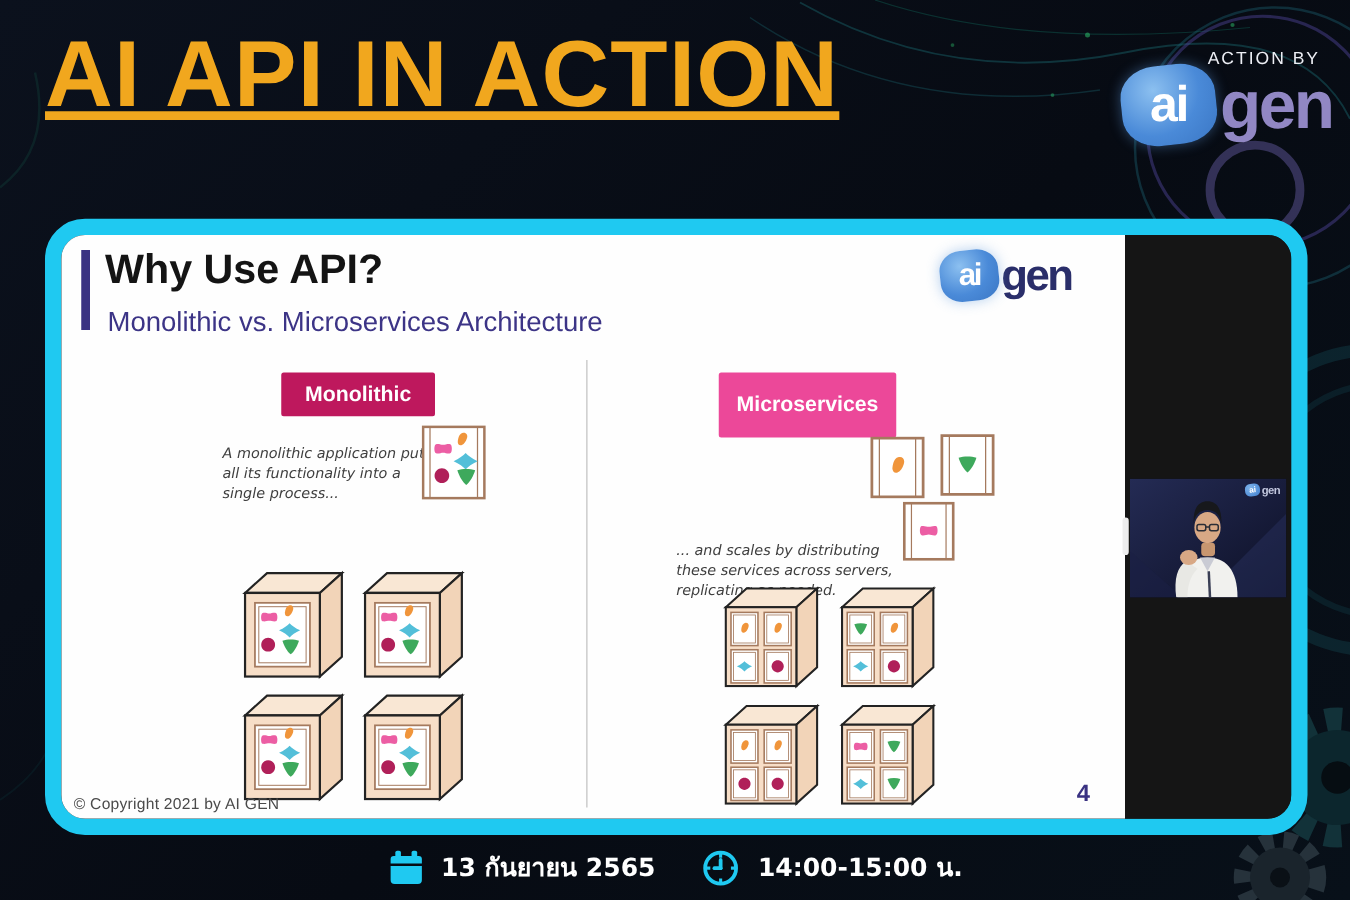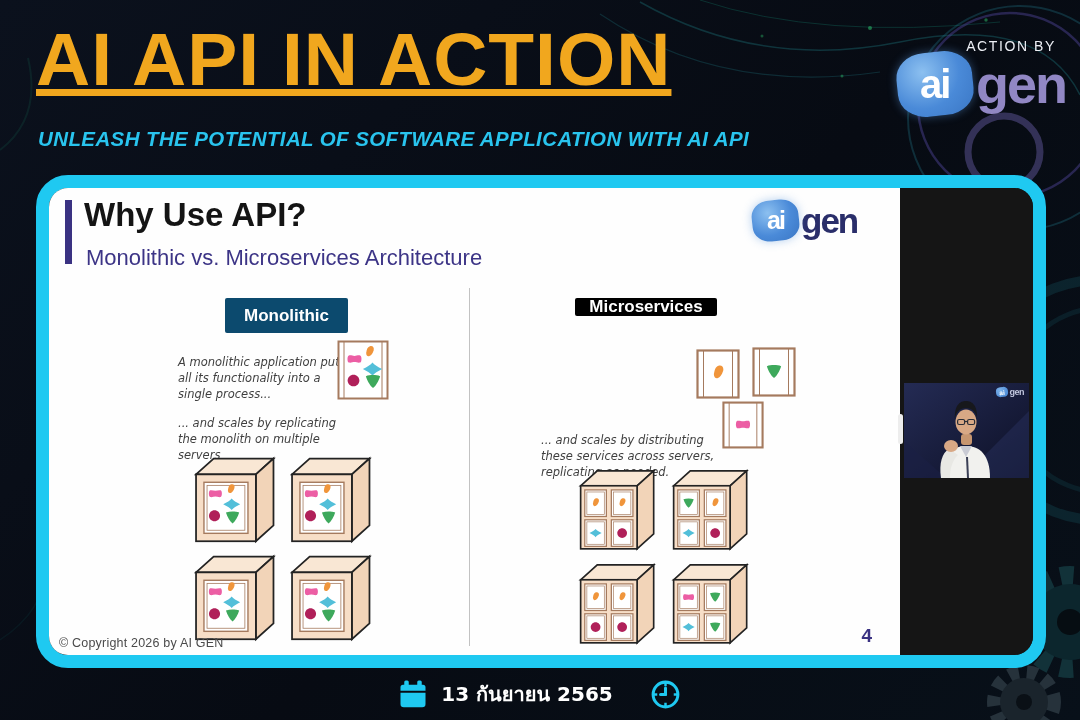--- a/index.html
+++ b/index.html
@@ -53,22 +53,22 @@
   .slide-subtitle { position:absolute; left:37px; top:57px; font-size:22px; font-weight:500; color:#3C3486; }
   .logo-row.sm { top:12px; left:703px; }
   .squircle.sm { width:47px; height:41px; }
   .squircle.sm .ai { font-size:25px; }
   .gen.sm { font-size:35px; color:#2A2E6A; margin-left:2px; }
 
   .col-divider { position:absolute; left:420px; top:100px; width:1px; height:358px; background:#C2C2C2; }
 
   .pill { position:absolute; display:flex; align-items:center; justify-content:center;
           color:#fff; font-size:17px; font-weight:700; border-radius:2px; }
-  .pill.mono { left:176px; top:110px; width:123px; height:35px; background:#0c4a6e; }
-  .pill.micro { left:526px; top:110px; width:142px; height:18px; background:#000000; }
+  .pill.mono { left:176px; top:110px; width:123px; height:35px; background:#be185d; }
+  .pill.micro { left:526px; top:110px; width:142px; height:52px; background:#ec4899; }
 
   .desc {
     position:absolute; font-style:italic; font-size:11.5px; line-height:1.4;
     color:#3F3F3F; font-family:"DejaVu Sans",sans-serif;
   }
   .desc.m1 { left:129px; top:166px; width:168px; }
   .desc.m2 { left:129px; top:227px; width:168px; }
   .desc.s1 { left:492px; top:174px; width:164px; }
   .desc.s2 { left:492px; top:244px; width:186px; }
 
@@ -129,21 +129,20 @@
       <circle cx="1070" cy="622" r="13" fill="#060D12"></circle>
       <circle cx="1024" cy="702" r="30" fill="none" stroke="#26323B" stroke-width="14" stroke-dasharray="10 8"></circle>
       <circle cx="1024" cy="702" r="24" fill="#1A242C"></circle>
       <circle cx="1024" cy="702" r="8" fill="#0A1016"></circle>
     </g>
     <path d="M0 150 Q42 118 28 58" stroke="#0F3A35" fill="none" stroke-width="2" opacity="0.45"></path>
     <path d="M0 640 Q60 600 40 540" stroke="#0C2E34" fill="none" stroke-width="1.5" opacity="0.35"></path>
   </svg>
 
   <div class="title">AI API IN ACTION</div>
-  <div class="subtitle">UNLEASH THE POTENTIAL OF SOFTWARE APPLICATION WITH AI API</div>
   <div class="powered-by">ACTION BY</div>
   <div class="logo-row lg">
     <span class="squircle lg">
       <span class="ai">ai</span>
     </span>
     <span class="gen lg">gen</span>
   </div>
 
   <div class="frame">
 
@@ -176,21 +175,20 @@
             <svg x="25" y="22" width="21" height="14" viewBox="0 0 24 16" preserveAspectRatio="xMidYMid meet">
               <path d="M12 0.5C14 3 18 5.5 23 8C18 10.5 14 13 12 15.5C10 13 6 10.5 1 8C6 5.5 10 3 12 0.5Z" fill="#53BFD9"></path>
             </svg>
             <svg x="10" y="34" width="13" height="13" viewBox="0 0 20 20" preserveAspectRatio="xMidYMid meet">
               <path d="M10 1C15 1 19 5 19 10C19 15 15 19 10 19C5 19 1 15 1 10C1 5 5 1 10 1Z" fill="#B02059"></path>
             </svg>
             <svg x="27" y="34" width="18" height="15" viewBox="0 0 24 20" preserveAspectRatio="xMidYMid meet">
               <path d="M2.5 2.9C8 1 16 1 21.5 2.9C19.6 9 16 15.6 12 18.6C8 15.6 4.4 9 2.5 2.9Z" fill="#3EA95C"></path>
             </svg>
           </svg></div>
-      <div class="desc m2">... and scales by replicating the monolith on multiple servers</div>
       <div class="server-grid mono">
         <div><svg viewBox="0 0 100 104" width="100%" height="100%">
               <polygon points="8,24 28,6 96,6 76,24" fill="#F9E7D4" stroke="#232323" stroke-width="2"></polygon>
               <polygon points="76,24 96,6 96,82 76,100" fill="#F2D4B8" stroke="#232323" stroke-width="2"></polygon>
               <rect x="8" y="24" width="68" height="76" fill="#F7DEC7" stroke="#232323" stroke-width="2"></rect>
               <rect x="17" y="33" width="50" height="58" fill="#fff" stroke="#A57A5E" stroke-width="1.6"></rect>
               <rect x="20.5" y="36.5" width="43" height="51" fill="none" stroke="#A57A5E" stroke-width="0.9"></rect>
               <svg x="21" y="40" width="18" height="12" viewBox="0 0 24 16" preserveAspectRatio="xMidYMid meet">
                 <path d="M4 2.9C7 2.2 9.5 3.6 12 3.6C14.5 3.6 17 2.2 20 2.9C22.5 3.5 22.5 12.5 20 13.1C17 13.8 14.5 12.4 12 12.4C9.5 12.4 7 13.8 4 13.1C1.5 12.5 1.5 3.5 4 2.9Z" fill="#EC5EA4"></path>
               </svg>
@@ -397,21 +395,21 @@
                 <path d="M12 0.5C14 3 18 5.5 23 8C18 10.5 14 13 12 15.5C10 13 6 10.5 1 8C6 5.5 10 3 12 0.5Z" fill="#53BFD9"></path>
               </svg>
               <rect x="45" y="65" width="26" height="32" fill="#fff" stroke="#A57A5E" stroke-width="1.5"></rect>
               <rect x="47.5" y="67.5" width="21" height="27" fill="none" stroke="#A57A5E" stroke-width="0.8"></rect>
               <svg x="50" y="74.5" width="16" height="13" viewBox="0 0 24 20" preserveAspectRatio="xMidYMid meet">
                 <path d="M2.5 2.9C8 1 16 1 21.5 2.9C19.6 9 16 15.6 12 18.6C8 15.6 4.4 9 2.5 2.9Z" fill="#3EA95C"></path>
               </svg>
             </svg></div>
       </div>
 
-      <div class="copyright">© Copyright 2026 by AI GEN</div>
+      <div class="copyright">© Copyright 2021 by AI GEN</div>
       <div class="page-num">4</div>
     </div>
 
     <div class="video-panel">
       <div class="drag-handle"></div>
       <div class="video">
         <svg viewBox="0 0 125 95" width="125" height="95">
           <defs>
             <linearGradient id="vbg" x1="0" y1="0" x2="1" y2="1">
               <stop offset="0" stop-color="#242B54"></stop>
@@ -454,16 +452,17 @@
     <div class="f-group">
       <svg viewBox="0 0 24 24" width="33" height="33">
         <circle cx="12" cy="12" r="9" fill="none" stroke="#1FC9F1" stroke-width="2.2"></circle>
         <line x1="12" y1="3.4" x2="12" y2="6" stroke="#1FC9F1" stroke-width="1.8"></line>
         <line x1="20.6" y1="12" x2="18" y2="12" stroke="#1FC9F1" stroke-width="1.8"></line>
         <line x1="12" y1="20.6" x2="12" y2="18" stroke="#1FC9F1" stroke-width="1.8"></line>
         <line x1="3.4" y1="12" x2="6" y2="12" stroke="#1FC9F1" stroke-width="1.8"></line>
         <line x1="12" y1="12" x2="12" y2="7.2" stroke="#1FC9F1" stroke-width="2.2" stroke-linecap="round"></line>
         <line x1="12" y1="12" x2="8.4" y2="12" stroke="#1FC9F1" stroke-width="2.2" stroke-linecap="round"></line>
       </svg>
+      <span class="f-label">14:00-15:00 น.</span>
     </div>
   </div>
 
 </div>
 
 </body></html>

